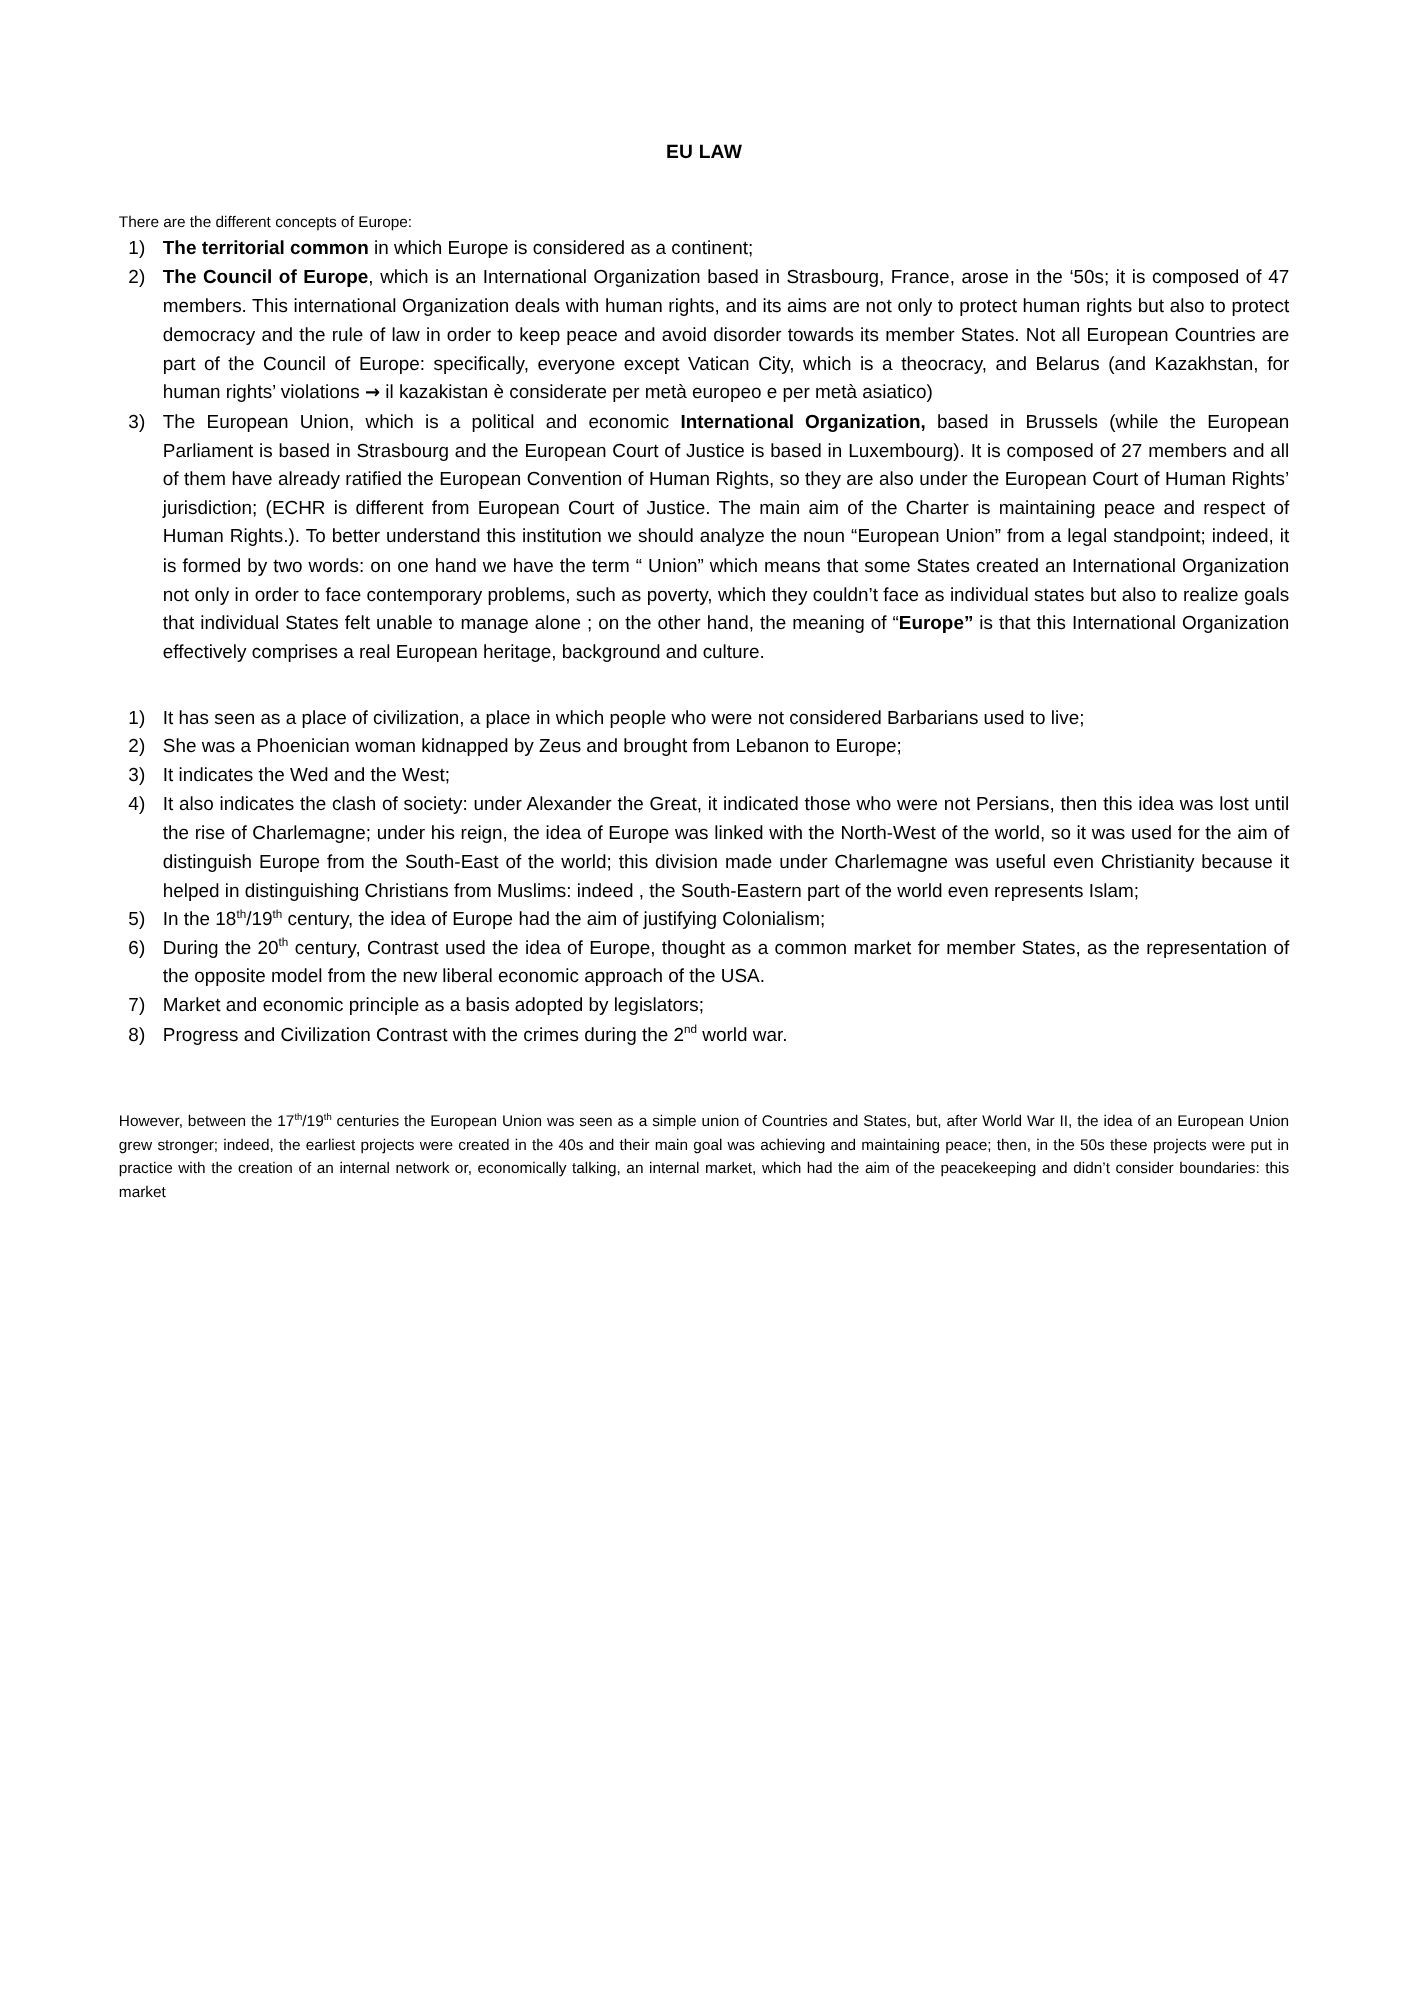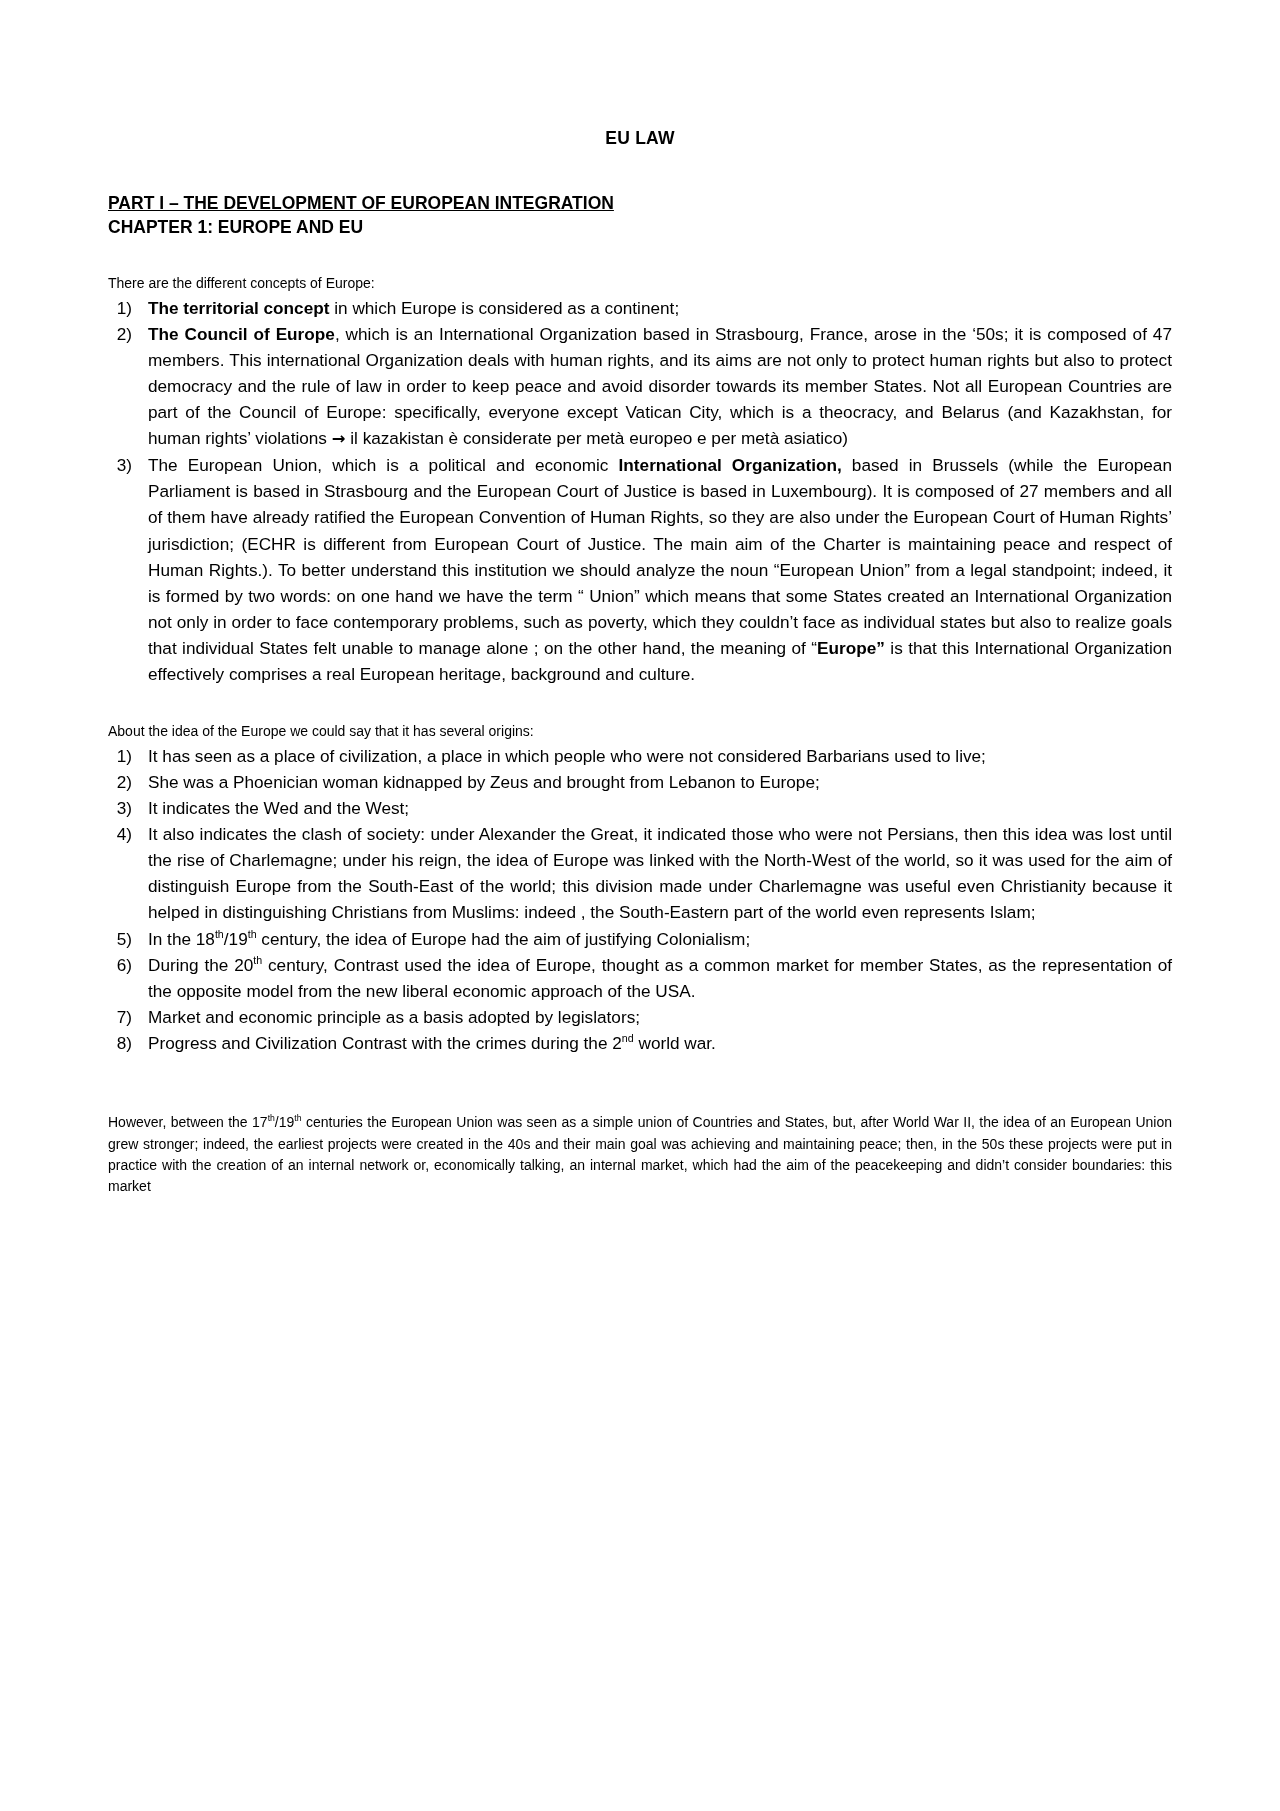--- a/index.html
+++ b/index.html
@@ -94,45 +94,40 @@
     font-size: 0.95em;
   }
 </style>
 </head>
 <body>
 
 <div class="page">
 
   <div class="doc-title">EU LAW</div>
 
-  <div class="heading-block">
-    <div class="heading-part">PART I – THE DEVELOPMENT OF EUROPEAN INTEGRATION</div>
-    <div class="heading-chapter">CHAPTER 1: EUROPE AND EU</div>
-  </div>
 
   <div class="para lead">There are the different concepts of Europe:</div>
 
   <ol class="numlist list-indent-1">
     <li>
       <span class="marker">1)</span>
-      <span class="li-body"><b>The territorial concept</b><span> in which Europe is considered as a continent;</span></span>
+      <span class="li-body"><b>The territorial common</b><span> in which Europe is considered as a continent;</span></span>
     </li>
     <li>
       <span class="marker">2)</span>
       <span class="li-body"><b>The Council of Europe</b><span>, which is an International Organization based in Strasbourg, France, arose in the ‘50s; it is composed of 47 members. This international Organization deals with human rights, and its aims are not only to protect human rights but also to protect democracy and the rule of law in order to keep peace and avoid disorder towards its member States. Not all European Countries are part of the Council of Europe: specifically, everyone except Vatican City, which is a theocracy, and Belarus (and Kazakhstan, for human rights’ violations </span><span class="arrow">→</span><span> il kazakistan è considerate per metà europeo e per metà asiatico)</span></span>
     </li>
     <li>
       <span class="marker">3)</span>
       <span class="li-body"><span>The European Union, which is a political and economic </span><b>International Organization,</b><span> based in Brussels (while the European Parliament is based in Strasbourg and the European Court of Justice is based in Luxembourg). It is composed of 27 members and all of them have already ratified the European Convention of Human Rights, so they are also under the European Court of Human Rights’ jurisdiction; (ECHR is different from European Court of Justice. The main aim of the Charter is maintaining peace and respect of Human Rights.).  To better understand this institution we should analyze the noun “European Union” from a legal standpoint; indeed, it is formed by two words: on one hand we have the term “ Union” which means that some States created an International Organization not only in order to face contemporary problems, such as poverty, which they couldn’t face as individual states but also to realize goals that individual States felt unable to manage alone ; on the other hand, the meaning of “</span><b>Europe”</b><span> is that this International Organization effectively comprises a real European heritage, background and culture.</span></span>
     </li>
   </ol>
 
   <div class="spacer-md"></div>
 
-  <div class="para lead">About the idea of the Europe we could say that it has several origins:</div>
 
   <ol class="numlist list-indent-2">
     <li>
       <span class="marker">1)</span>
       <span class="li-body">It has seen as a place of civilization, a place in which people who were not considered Barbarians used to live;</span>
     </li>
     <li>
       <span class="marker">2)</span>
       <span class="li-body">She was a Phoenician woman kidnapped by Zeus and brought from Lebanon to Europe;</span>
     </li>

